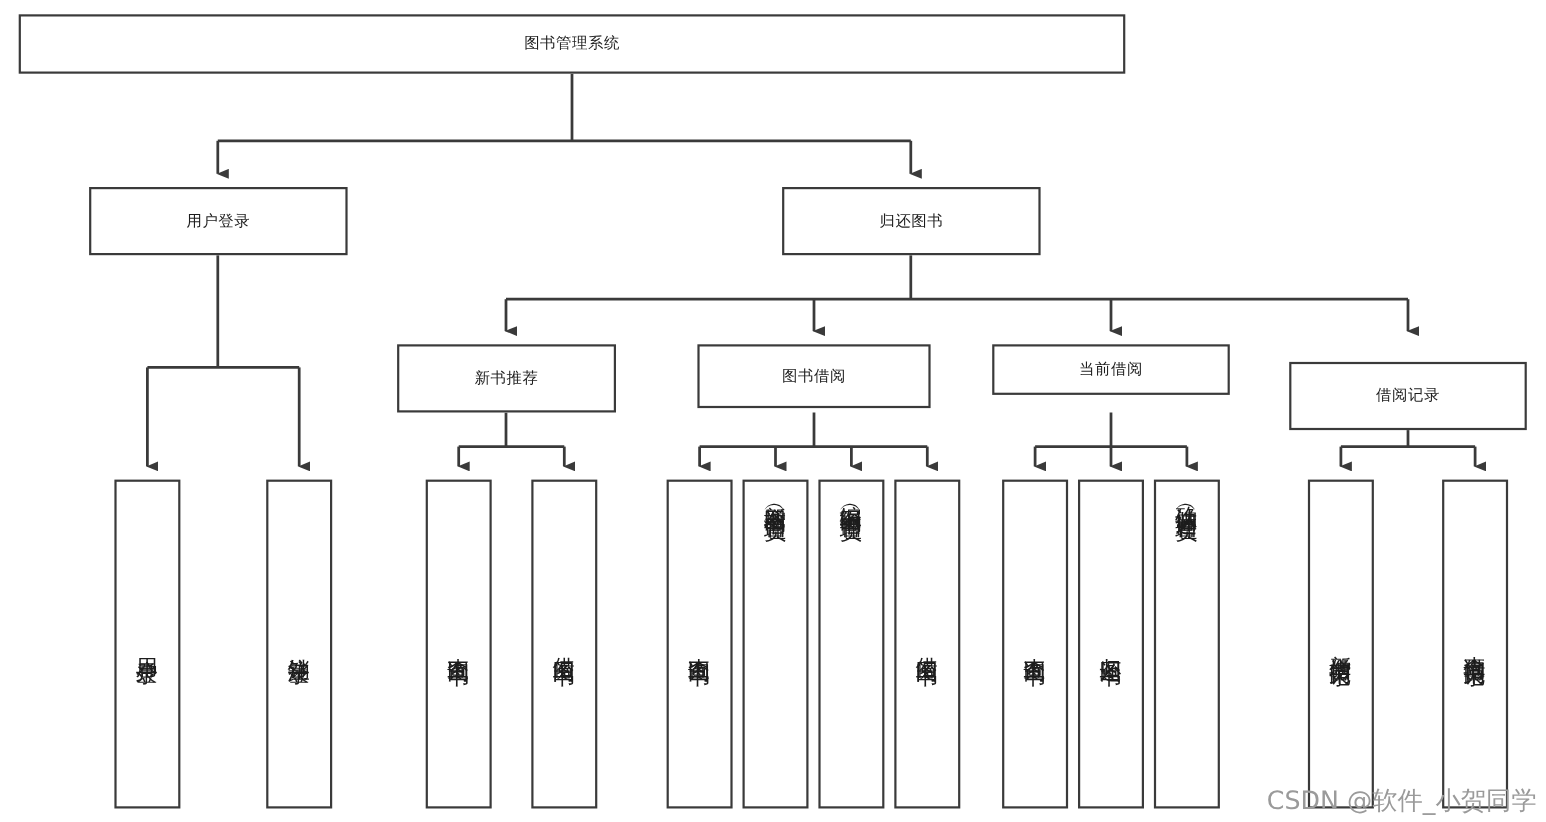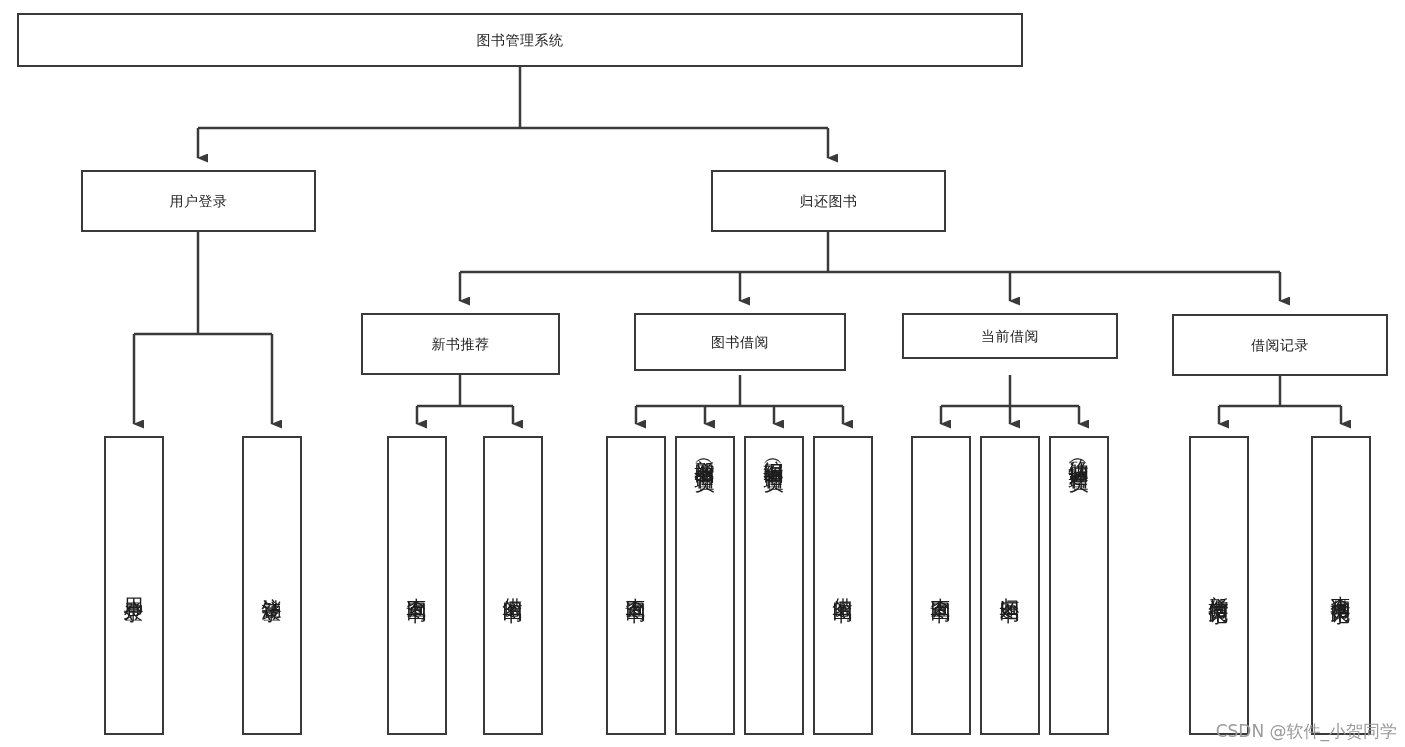--- a/index.html
+++ b/index.html
@@ -62,21 +62,21 @@
     line-height: 1;
   }
   .node.vert.centered {
     align-items: center;
     padding-top: 0;
   }
   #watermark {
     position: absolute;
     right: 8px;
     bottom: 4px;
-    font-size: 17px;
+    font-size: 23px;
     color: #9a9a9a;
     z-index: 5;
     white-space: nowrap;
     font-family: "DejaVu Sans", "Liberation Sans", sans-serif;
   }
 </style>
 </head>
 <body>
 
 <div id="diagram-root">
@@ -144,21 +144,21 @@
 
   <div class="node horiz" style="left:361px; top:313px; width:199px; height:62px;align-items:center;">
     <span class="label">新书推荐</span>
   </div>
   <div class="node horiz" style="left:634px; top:313px; width:212px; height:58px;">
     <span class="label">图书借阅</span>
   </div>
   <div class="node horiz" style="left:902px; top:313px; width:216px; height:46px;">
     <span class="label">当前借阅</span>
   </div>
-  <div class="node horiz" style="left:1172px; top:314px; width:216px; height:62px;">
+  <div class="node horiz" style="left:1172px; top:329px; width:216px; height:62px;">
     <span class="label">借阅记录</span>
   </div>
 
   <div class="node vert centered" style="left:104px; top:436px; width:60px; height:299px;">
     <span class="label">用户登录</span>
   </div>
   <div class="node vert centered" style="left:242px; top:436px; width:60px; height:299px;">
     <span class="label">注销登录</span>
   </div>
 

